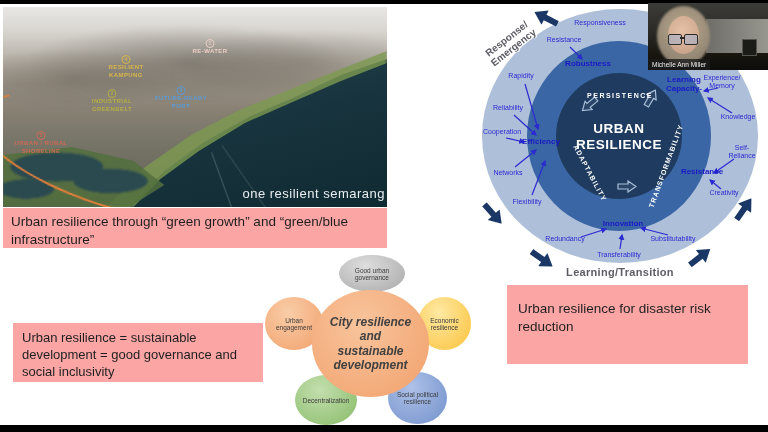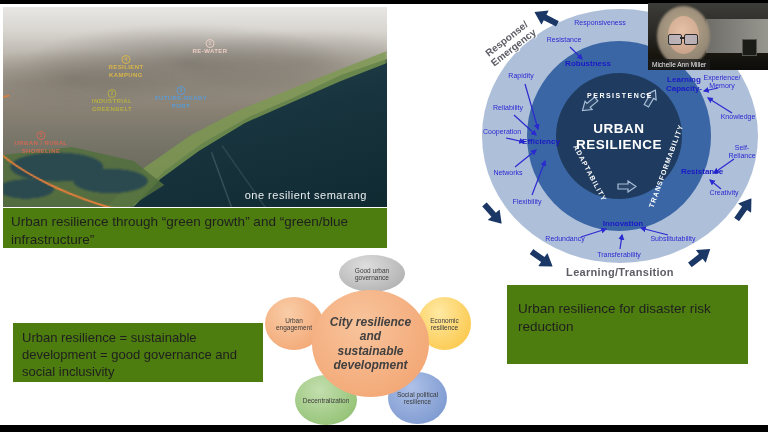--- a/index.html
+++ b/index.html
@@ -4,21 +4,21 @@
 <style>
   html,body{margin:0;padding:0;background:#000;}
   #stage{position:relative;width:768px;height:432px;background:#ffffff;overflow:hidden;
          font-family:"Liberation Sans",sans-serif;}
   .bar{position:absolute;left:0;width:768px;background:#000;}
   #bar-top{top:0;height:4px;}
   #bar-bottom{top:425px;height:7px;}
   .pre{white-space:pre-line;}
 
   
-  .caption{position:absolute;background:#4d7c0f;color:#1f1f1f;line-height:1.32;}
+  .caption{position:absolute;background:#fca5a5;color:#1f1f1f;line-height:1.32;}
   #cap1{left:3px;top:208px;width:384px;height:40px;font-size:13.5px;padding:5px 8px;box-sizing:border-box;}
   #cap2{left:13px;top:323px;width:250px;height:59px;font-size:13px;padding:6px 9px;box-sizing:border-box;}
   #cap3{left:507px;top:285px;width:241px;height:79px;font-size:13.5px;padding:15px 11px;box-sizing:border-box;}
 
   
   #photo{position:absolute;left:3px;top:7px;width:384px;height:200px;overflow:hidden;
     background:linear-gradient(180deg,#e8e7e4 0%,#d8d5d0 12%,#b7b1a8 26%,#9a9286 38%,#878073 52%,#787669 66%,#6b6b5e 82%,#5f5f51 100%);}
   .ph{position:absolute;}
   #ph-mtn{inset:0;background:
     radial-gradient(60% 28% at 48% 28%, rgba(88,83,75,.5), transparent 70%),
@@ -37,21 +37,21 @@
   #ph-ribbon{left:-8%;top:50%;width:72%;height:48%;border:2.5px solid transparent;
     border-bottom-color:#df7e3c;border-left-color:#df7e3c;border-radius:50%;transform:rotate(18deg);filter:blur(.4px);}
   #ph-lane{inset:0;opacity:.35;background:
     linear-gradient(70deg, transparent 49.7%, rgba(255,255,255,.5) 50%, transparent 50.3%),
     linear-gradient(55deg, transparent 49.7%, rgba(255,255,255,.35) 50%, transparent 50.3%);
     clip-path:polygon(100% 26%,100% 100%,33% 100%,76% 45%);}
   .ph-label{position:absolute;transform:translate(-50%,0);text-align:center;font-size:6px;font-weight:bold;
     letter-spacing:.4px;line-height:1.25;text-transform:uppercase;}
   .ph-num{position:absolute;transform:translate(-50%,0);width:7px;height:7px;border-radius:50%;
     border:1px solid currentColor;font-size:5px;line-height:7px;text-align:center;font-weight:bold;}
-  #ph-watermark{position:absolute;right:20px;bottom:6px;color:#e9eef0;font-size:11px;letter-spacing:.5px;padding-left:28px;}
+  #ph-watermark{position:absolute;right:2px;bottom:6px;color:#e9eef0;font-size:13px;letter-spacing:.5px;padding-left:28px;}
 
   
   .bubble{position:absolute;border-radius:50%;display:flex;align-items:center;justify-content:center;
     text-align:center;color:#3a3a3a;}
   #bub-gov{left:339px;top:255px;width:66px;height:37px;font-size:6.5px;
     background:radial-gradient(ellipse at 40% 30%,#dedede,#b5b5b5 75%);}
   #bub-eng{left:265px;top:297px;width:58px;height:53px;font-size:6.5px;
     background:radial-gradient(ellipse at 40% 30%,#f9cda8,#f3a977 78%);}
   #bub-eco{left:418px;top:297px;width:53px;height:53px;font-size:6.5px;
     background:radial-gradient(ellipse at 40% 30%,#ffe9a3,#fbca51 78%);}

